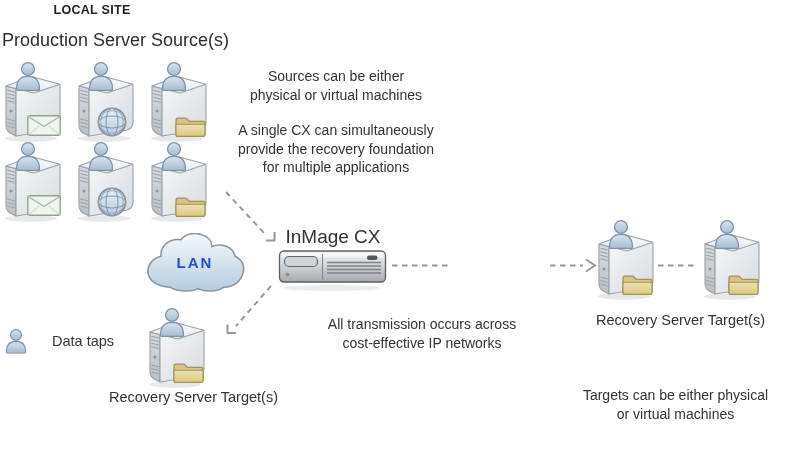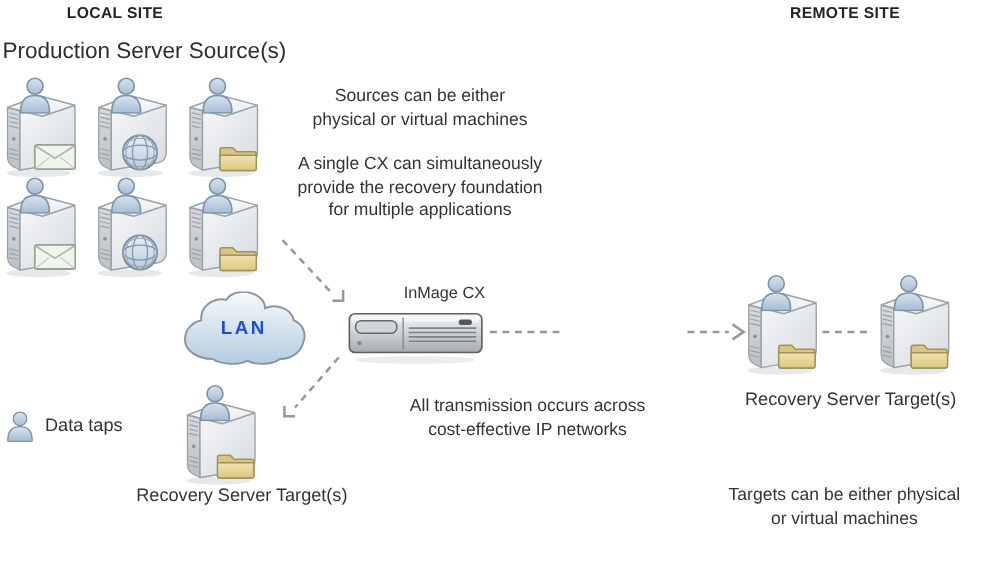--- a/index.html
+++ b/index.html
@@ -17,25 +17,25 @@
   #note-transmission{left:297px;top:315px;width:250px;}
   #note-targets{left:553px;top:386px;width:245px;}
   .srv-label{position:absolute;font-size:14.5px;text-align:center;color:#333335;}
   #label-recovery-left{left:71px;top:389px;width:245px;}
   #label-recovery-right{left:558px;top:312px;width:245px;}
   .cloud{position:absolute;}
   #cloud-lan{left:143px;top:233px;width:104px;height:60px;}
   #cloud-wan{left:445px;top:229px;width:100px;height:64px;}
   .cloud > svg{position:absolute;inset:0;width:100%;height:100%;}
   .cloud-label{position:absolute;inset:0;display:flex;align-items:center;justify-content:center;font-weight:bold;font-size:15px;letter-spacing:2px;color:#1d4ed8;padding-bottom:2px;}
-  #appliance-label{position:absolute;left:278px;top:226px;width:110px;text-align:right;font-size:13px;color:#333335;}
+  #appliance-label{position:absolute;left:278px;top:226px;width:110px;text-align:center;font-size:19px;color:#333335;}
   #appliance{position:absolute;left:278px;top:246px;}
   #remote-servers{position:absolute;left:594px;top:218px;display:flex;gap:42px;}
   #local-recovery{position:absolute;left:145px;top:306px;}
-  #data-taps{position:absolute;left:5px;top:328px;display:flex;align-items:center;gap:9px;font-size:14.5px;color:#333335;}
+  #data-taps{position:absolute;left:5px;top:328px;display:flex;align-items:center;gap:25px;font-size:14.5px;color:#333335;}
   #connectors{position:absolute;left:0;top:0;}
   .defs-svg{position:absolute;width:0;height:0;}
 </style>
 </head>
 <body>
 
 <div class="canvas">
 
   <svg class="defs-svg" aria-hidden="true">
     <defs>
@@ -117,21 +117,20 @@
       </symbol>
 
       <symbol id="sym-cloud" viewBox="0 0 104 62" preserveAspectRatio="none">
         <path d="M27,56 C15,56 5,49 5,40 C5,32 10,26 18,24 C17,13 27,5 38,7 C42,1 51,-1 58,1.5 C65,3.5 69,8.5 69,14
                  C78,10 90,14 92,24 C99,27 102,34 100,41 C98,50 91,56 81,56 C75,60.5 63,61.5 55,57.5 C47,61.5 34,60.5 27,56 Z" fill="url(#gCloud)" stroke="#8c959d" stroke-width="1.6"></path>
       </symbol>
     </defs>
   </svg>
 
   <div class="hdr" id="hdr-local">LOCAL SITE</div>
-  <div class="hdr" id="hdr-remote">REMOTE SITE</div>
 
   <div id="prod-label">Production Server Source(s)</div>
   <div id="prod-grid">
       <svg class="server" width="64" height="82" viewBox="0 0 64 82">
     <use href="#sym-tower"></use>
     <use href="#sym-mail" x="26" y="55" width="34" height="21"></use>
   </svg>
       <svg class="server" width="64" height="82" viewBox="0 0 64 82">
     <use href="#sym-tower"></use>
     <use href="#sym-globe" x="23" y="47" width="30" height="30"></use>

